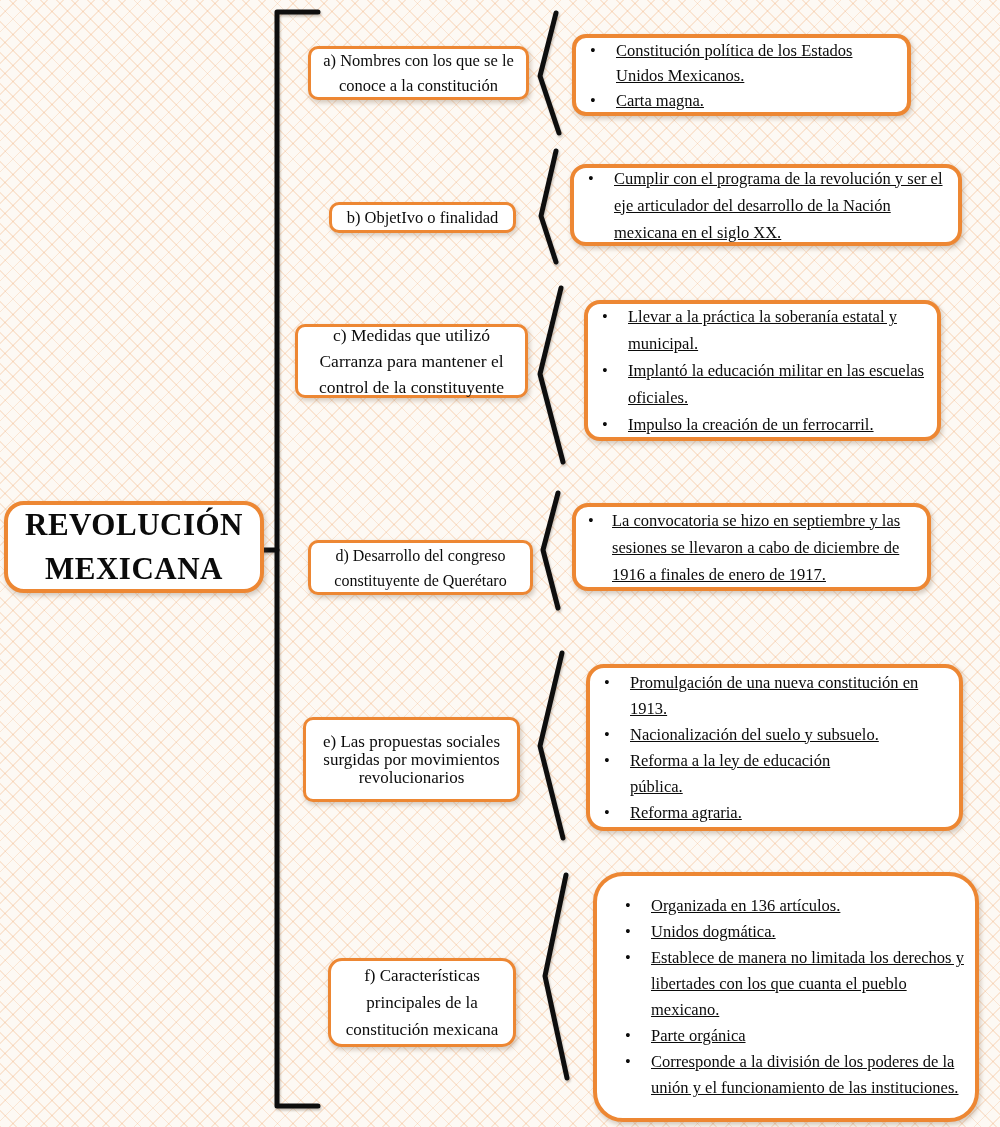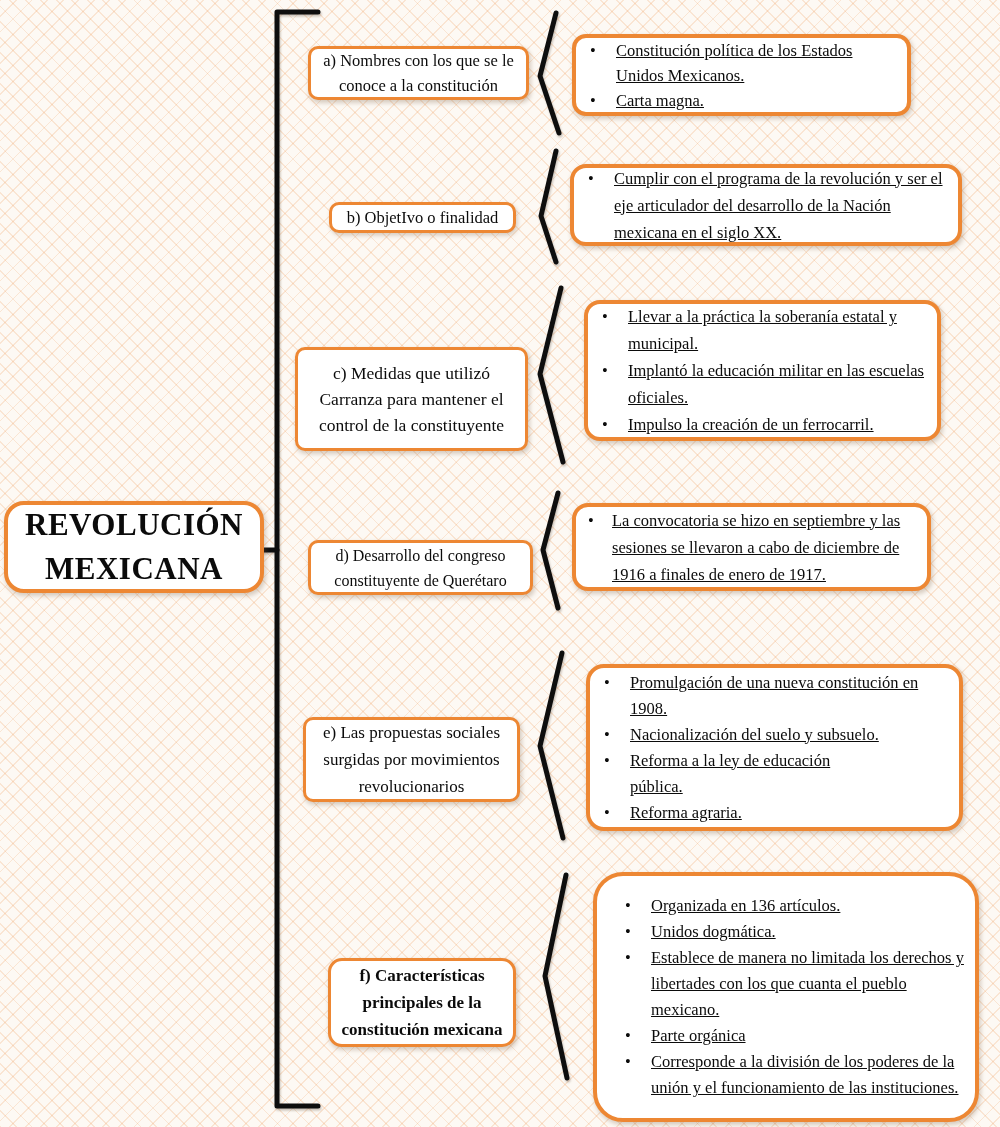--- a/index.html
+++ b/index.html
@@ -27,24 +27,24 @@
   }
 
   .title-box{
     left:4px;top:501px;width:260px;height:92px;border-width:4px;border-radius:20px;
     text-align:center;font-weight:700;font-size:31px;line-height:44px;letter-spacing:.5px;
   }
 
   .label-box{border-radius:10px;text-align:center;font-size:16.5px;line-height:25px;padding:3px 6px;}
   .lb-a{left:308px;top:46px;width:221px;height:54px;}
   .lb-b{left:313px;top:202px;width:187px;height:31px;margin-left:16px;}
-  .lb-c{left:295px;top:347px;width:233px;height:104px;font-size:17.5px;line-height:26px;}
+  .lb-c{left:295px;top:324px;width:233px;height:74px;font-size:17.5px;line-height:26px;}
   .lb-d{left:308px;top:540px;width:225px;height:55px;font-size:16px;align-items:center;}
-  .lb-e{left:303px;top:717px;width:217px;height:85px;font-size:17px;line-height:27px;}
-  .lb-f{left:328px;top:958px;width:188px;height:89px;border-radius:14px;font-size:17px;line-height:27px;font-weight:bold;}
+  .lb-e{left:303px;top:717px;width:217px;height:85px;font-size:17px;line-height:18px;}
+  .lb-f{left:328px;top:958px;width:188px;height:89px;border-radius:14px;font-size:17px;line-height:27px;}
 
   .detail-box{border-width:4px;border-radius:16px;font-size:16.5px;line-height:25px;padding:5px 10px 5px 14px;}
   .db-a{left:572px;top:34px;width:339px;height:82px;border-radius:14px;}
   .db-b{left:570px;top:164px;width:392px;height:82px;line-height:27px;}
   .db-c{left:584px;top:300px;width:357px;height:141px;line-height:27px;}
   .db-d{left:572px;top:503px;width:359px;height:88px;padding-left:12px;line-height:27px;}
   .db-e{left:586px;top:664px;width:377px;height:167px;border-radius:18px;line-height:26px;}
   .db-f{left:593px;top:872px;width:386px;height:250px;border-radius:30px;padding-left:28px;padding-right:8px;line-height:26px;}
 
   .li{display:flex;align-items:flex-start;}
@@ -125,21 +125,21 @@
       <span class="txt" data-name="detail-text">La convocatoria se hizo en septiembre y las sesiones se llevaron a cabo de diciembre de 1916 a finales de enero de 1917.</span>
     </div>
   </div>
 
   <div class="box label-box lb-e" data-name="branch-e-label-box">
     <span data-name="branch-e-label">e) Las propuestas sociales surgidas por movimientos revolucionarios</span>
   </div>
   <div class="box detail-box db-e" data-name="branch-e-detail-box">
     <div class="li" data-name="list-item">
       <span class="blt" data-name="bullet-icon">•</span>
-      <span class="txt" data-name="detail-text">Promulgación de una nueva constitución en 1908.</span>
+      <span class="txt" data-name="detail-text">Promulgación de una nueva constitución en 1913.</span>
     </div>
     <div class="li" data-name="list-item">
       <span class="blt" data-name="bullet-icon">•</span>
       <span class="txt" data-name="detail-text">Nacionalización del suelo y subsuelo.</span>
     </div>
     <div class="li" data-name="list-item">
       <span class="blt" data-name="bullet-icon">•</span>
       <span class="txt" data-name="detail-text">Reforma a la ley de educación
 pública.</span>
     </div>

